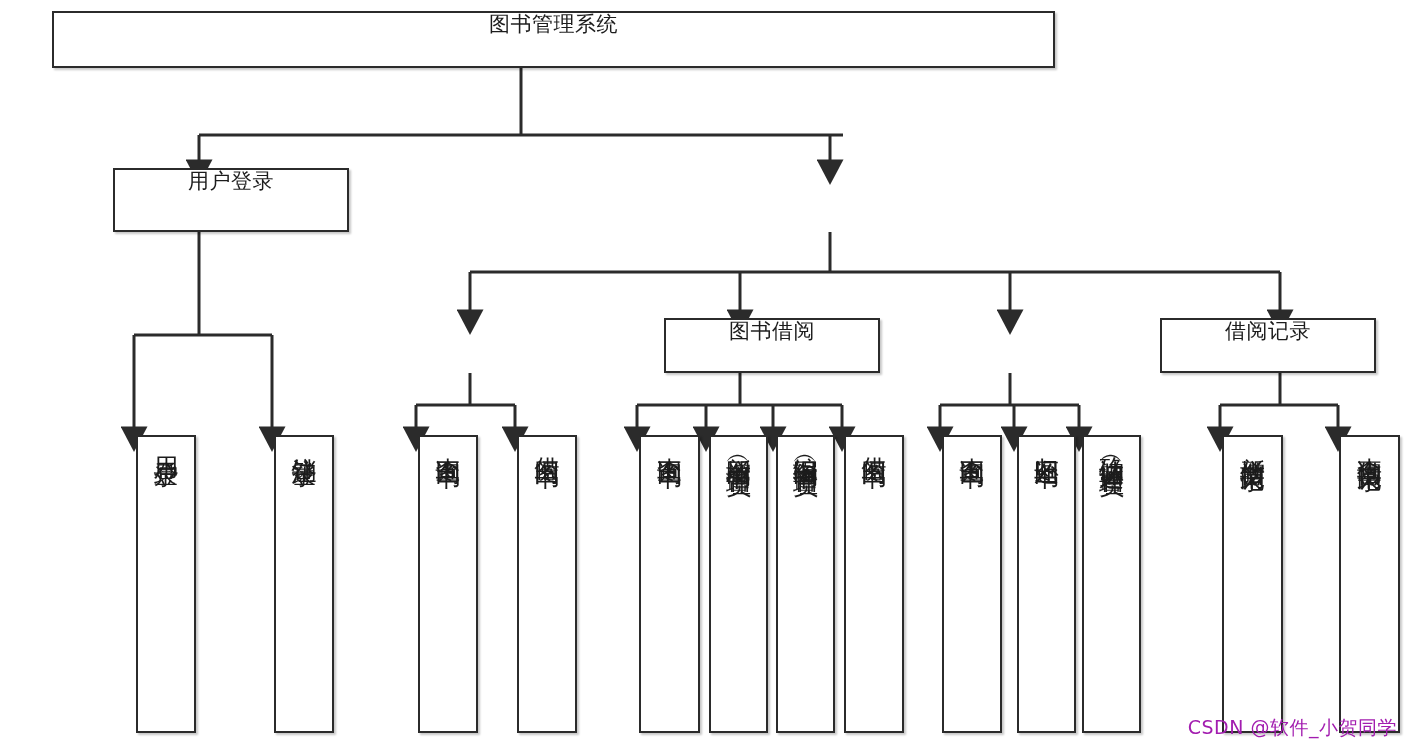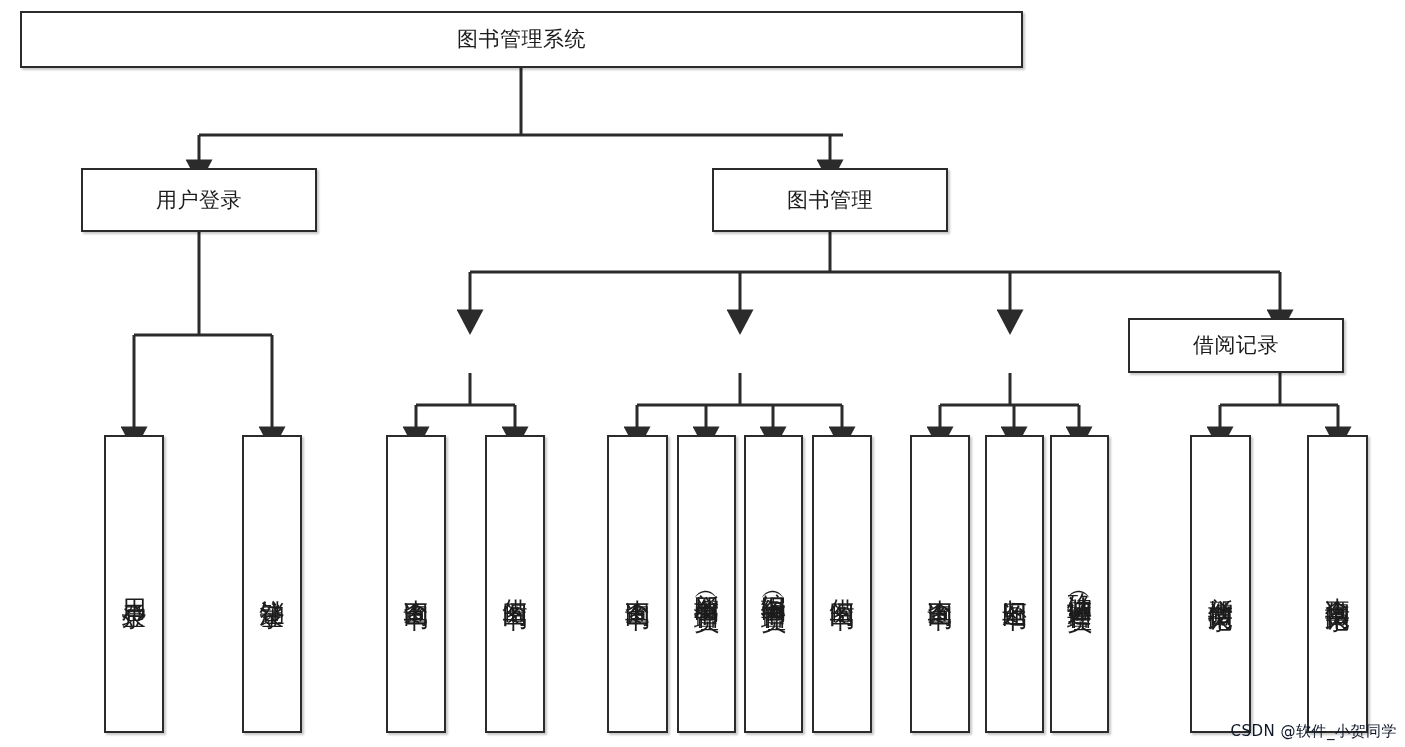--- a/index.html
+++ b/index.html
@@ -25,24 +25,25 @@
     top: 0;
     width: 1405px;
     height: 747px;
   }
   .box {
     position: absolute;
     box-sizing: border-box;
     border: 2.5px solid #2b2b2b;
     background: #ffffff;
     display: flex;
-    align-items: center;
+    align-items: flex-start;
     justify-content: center;
     box-shadow: 2px 2px 2px rgba(0,0,0,0.22);
     z-index: 3;
+    margin-left: 32px;
   }
   .box-label {
     color: #1c1c1c;
     font-size: 21px;
     line-height: 1.05;
     letter-spacing: 0.5px;
     white-space: nowrap;
     text-align: center;
   }
   .box.vertical .box-label {
@@ -50,22 +51,22 @@
     text-orientation: upright;
     font-size: 25px;
     letter-spacing: 2.5px;
     line-height: 1;
     white-space: normal;
   }
   .watermark {
     position: absolute;
     right: 8px;
     bottom: 6px;
-    color: #0f172a;
-    font-size: 15px;
+    color: #a21caf;
+    font-size: 19px;
     letter-spacing: 0.5px;
     z-index: 6;
     white-space: nowrap;
     font-family: "DejaVu Sans", "Liberation Sans", sans-serif;
   }
 </style>
 </head>
 <body>
 
 <div id="diagram-root">
@@ -132,24 +133,24 @@
     </g>
   </svg>
 
   <div class="box" style="left:20px; top:11px; width:1003px; height:57px;">
     <span class="box-label">图书管理系统</span>
   </div>
 
   <div class="box" style="left:81px; top:168px; width:236px; height:64px;">
     <span class="box-label">用户登录</span>
   </div>
-  <div class="box" style="left:712px; top:168px; width:236px; height:64px;">
-    <span class="box-label">图书管理</span>
+
+  <div class="box" style="left:632px; top:318px; width:216px; height:55px;">
+    <span class="box-label">图书借阅</span>
   </div>
-
   <div class="box" style="left:1128px; top:318px; width:216px; height:55px;">
     <span class="box-label">借阅记录</span>
   </div>
 
   <div class="box vertical" style="left:104px; top:435px; width:60px; height:298px;">
     <span class="box-label">用户登录</span>
   </div>
   <div class="box vertical" style="left:242px; top:435px; width:60px; height:298px;">
     <span class="box-label">注销登录</span>
   </div>

